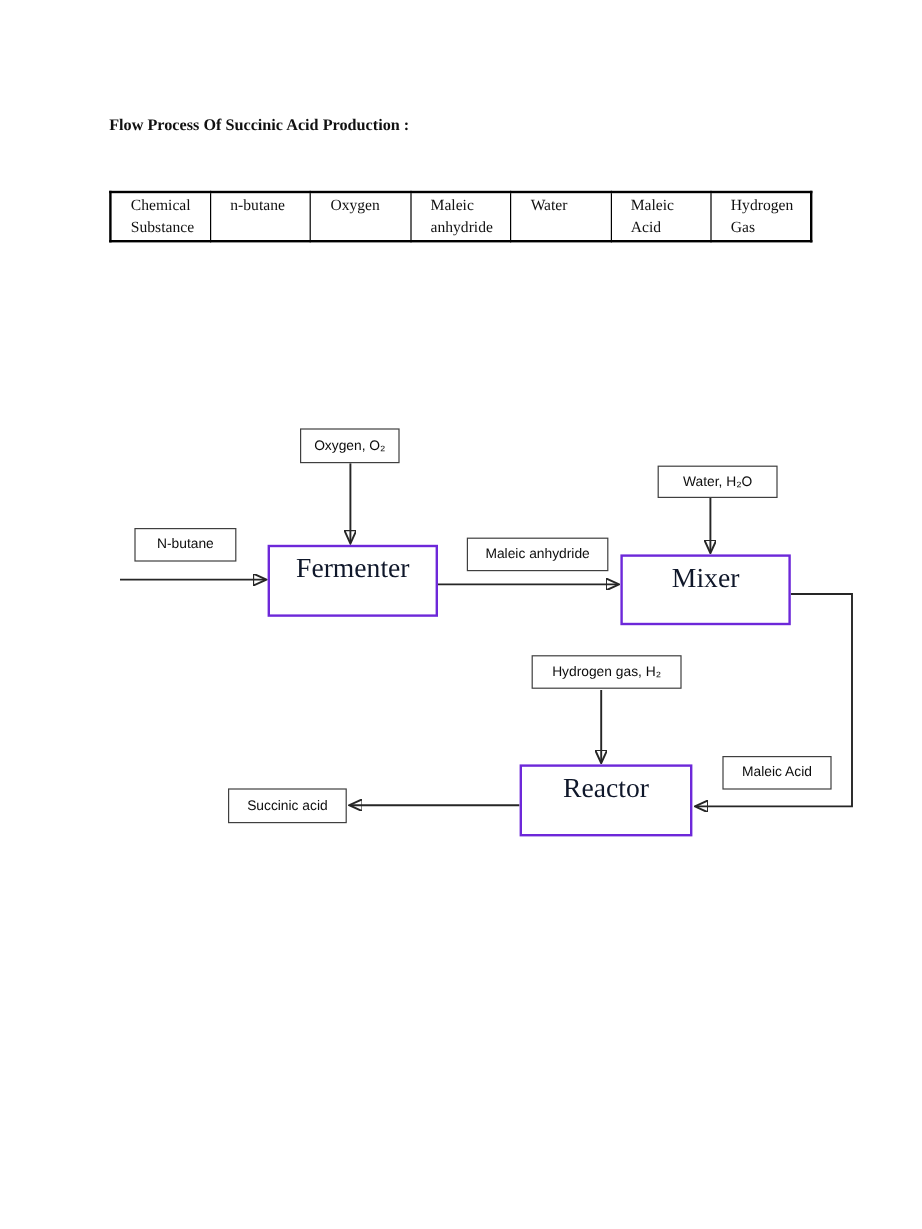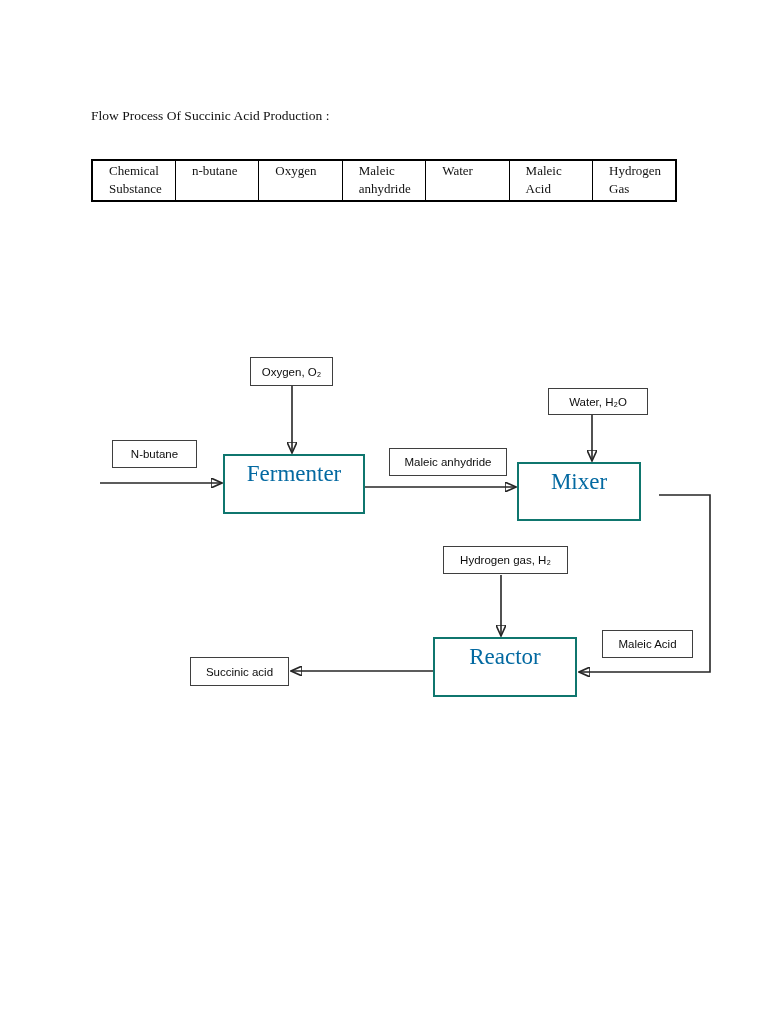--- a/index.html
+++ b/index.html
@@ -9,23 +9,23 @@
     height: 1024px;
     background: #ffffff;
     overflow: hidden;
     font-family: "Liberation Serif", "DejaVu Serif", serif;
     color: #111;
   }
 
   
   .doc-title {
     position: absolute;
-    left: 91px; top: 108px;
+    left: 91px; top: 96px;
     font-size: 13.5px;
-    font-weight: normal;
+    font-weight: bold;
     white-space: pre;
   }
   .doc-intro {
     position: absolute;
     left: 91px; top: 133px;
     font-size: 13.5px;
     white-space: pre-wrap;
   }
 
   
@@ -63,41 +63,41 @@
     justify-content: center;
     font-family: "Liberation Sans", "DejaVu Sans", sans-serif;
     font-weight: normal;
     font-size: 11.5px;
     color: #0d0d0d;
     white-space: nowrap;
   }
   .pbox {
     position: absolute;
     box-sizing: border-box;
-    border: 2px solid #0f766e;
+    border: 2px solid #6d28d9;
     background: #fff;
     display: flex;
     align-items: flex-start;
     justify-content: center;
     padding-top: 5px;
     font-family: "Liberation Serif", "DejaVu Serif", serif;
     font-size: 23px;
-    color: #0369a1;
+    color: #0f172a;
   }
 
   #box-oxygen        { left: 250px; top: 357px; width: 83px;  height: 29px; }
   #box-water         { left: 548px; top: 388px; width: 100px;  height: 27px; }
   #box-nbutane       { left: 112px; top: 440px; width: 85px;  height: 28px; }
   #box-maleic-anh    { left: 389px; top: 448px; width: 118px; height: 28px; }
   #box-hydrogen      { left: 443px; top: 546px; width: 125px; height: 28px; }
   #box-maleic-acid   { left: 602px; top: 630px; width: 91px;  height: 28px; }
   #box-succinic      { left: 190px; top: 657px; width: 99px;  height: 29px; }
 
   #box-fermenter { left: 223px; top: 454px; width: 142px; height: 60px; }
-  #box-mixer     { left: 517px; top: 462px; width: 124px; height: 59px; }
+  #box-mixer     { left: 517px; top: 462px; width: 142px; height: 59px; }
   #box-reactor   { left: 433px; top: 637px; width: 144px; height: 60px; }
 
   svg.arrows {
     position: absolute;
     left: 0; top: 0;
     width: 768px; height: 1024px;
     pointer-events: none;
   }
   svg.arrows path, svg.arrows polyline {
     fill: none;

